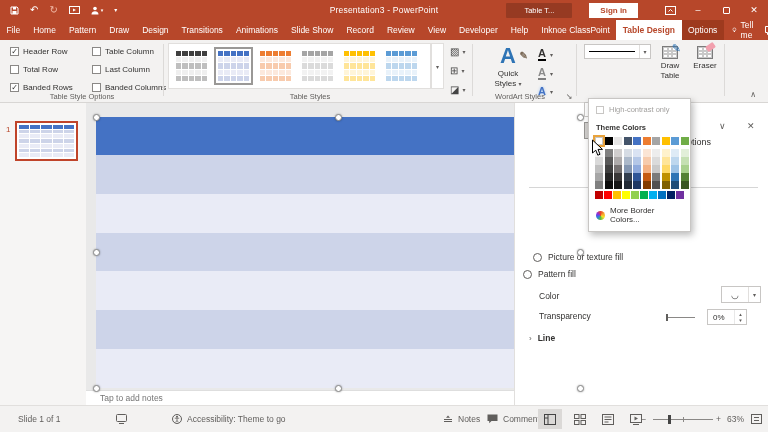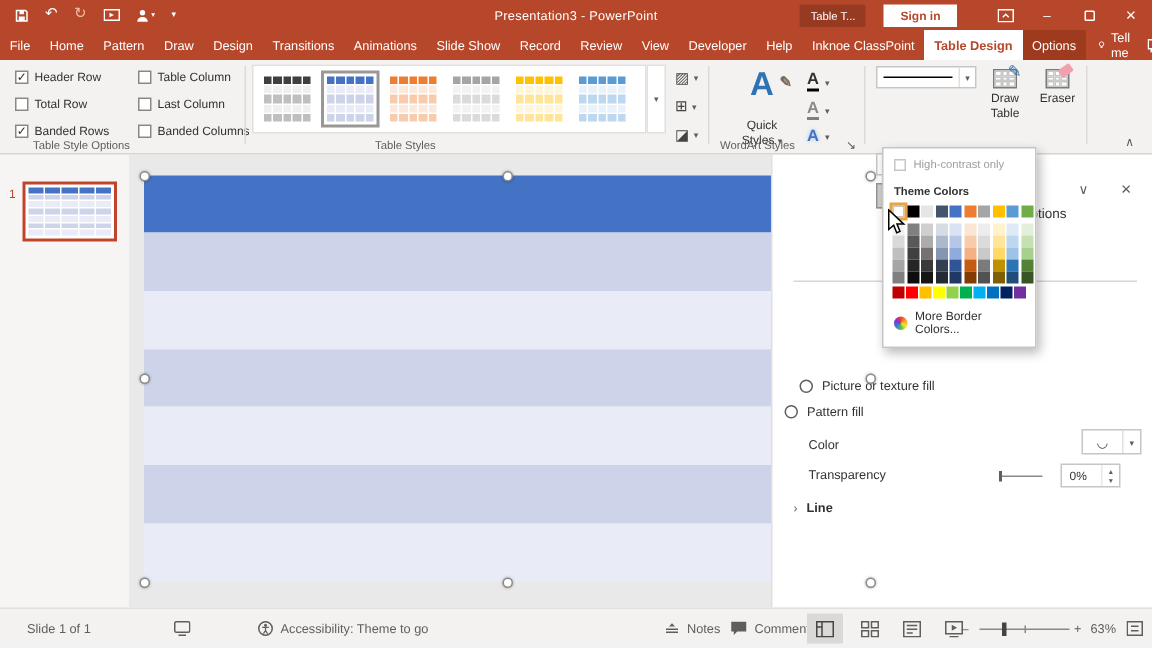--- a/index.html
+++ b/index.html
@@ -5,53 +5,53 @@
   *{box-sizing:border-box;margin:0;padding:0}
   html,body{width:768px;height:432px;overflow:hidden}
   body{font-family:"Liberation Sans",sans-serif;position:relative;background:#fff;-webkit-font-smoothing:antialiased}
 
   
   .titlebar{position:absolute;top:0;left:0;width:768px;height:20px;background:#B7472A;display:flex;align-items:center;color:#fff;z-index:10}
   .qat{display:flex;align-items:center;gap:11px;margin-left:10px;font-size:10px}
   .qat .ic{display:flex;align-items:center;gap:2px;cursor:pointer;line-height:1}
   .tb-title{position:absolute;left:200px;right:200px;text-align:center;font-size:8.5px;letter-spacing:.2px}
   .tb-right{margin-left:auto;display:flex;align-items:center;height:100%}
-  .ctx-badge{background:rgba(0,0,0,.18);font-size:7.5px;padding:3px 7px;border-radius:1px;margin-right:12px}
+  .ctx-badge{background:rgba(0,0,0,.18);font-size:7.5px;padding:3px 18px;border-radius:1px;margin-right:17px}
   .signin{background:#fff;color:#B7472A;font-size:8px;font-weight:bold;padding:3px 11px;margin-right:18px;cursor:pointer}
   .winbtn{width:28px;height:20px;display:flex;align-items:center;justify-content:center;font-size:9px;cursor:pointer}
   .restore-box{width:7px;height:7px;border:1px solid #fff;border-radius:1px}
 
   
   .menubar{position:absolute;top:20px;left:0;width:768px;height:20px;background:#B7472A;display:flex;align-items:stretch;color:#fff;font-size:8.5px;z-index:9}
   .mtab{display:flex;align-items:center;padding:0 6.5px;cursor:pointer;white-space:nowrap}
   .mtab.active{background:#fff;color:#B7472A;font-weight:bold}
   .mtab.contextual{background:#9E3A1E}
   .tellme{display:flex;align-items:center;gap:4px;padding:0 8px;cursor:pointer}
   .bulb{width:8px;height:8px}
   .mb-comment{margin-left:auto;margin-right:10px;display:flex;align-items:center;cursor:pointer}
 
   
   .ribbon{position:absolute;top:40px;left:0;width:768px;height:63px;background:#F3F2F1;border-bottom:1px solid #D8D6D4;z-index:8}
   .gsep{position:absolute;top:4px;height:52px;width:1px;background:#DCDAD8}
-  .glabel{position:absolute;top:52px;font-size:7.5px;color:#605E5C;white-space:nowrap}
+  .glabel{position:absolute;top:52px;font-size:7.5px;color:#605E5C;text-align:center;white-space:nowrap}
   .tso-grid{position:absolute;left:10px;top:7px;display:grid;grid-template-columns:78px auto;row-gap:9px;column-gap:4px}
   .cb{display:flex;align-items:center;gap:4px;font-size:8px;color:#323130;cursor:pointer;white-space:nowrap}
   .cbbox{width:9px;height:9px;border:1px solid #8A8886;background:#fff;font-size:8px;line-height:8px;text-align:center;color:#323130;flex:0 0 9px}
   .gallery{position:absolute;left:168px;top:3px;width:263px;height:46px;background:#fff;border:1px solid #E1DFDD;display:flex;gap:3px;padding:2px 3px;align-items:center}
   .gthumb{flex:0 0 39px;height:38px;background:#fff;border:1px solid #fff;display:flex;flex-direction:column;gap:1px;padding:3px;cursor:pointer}
   .gthumb.selected{border:2px solid #9A9896;padding:2px}
   .mrow{display:flex;gap:1px;flex:1 1 auto}
   .mrow span{flex:1}
   .gmore{position:absolute;left:431px;top:3px;width:13px;height:46px;background:#fff;border:1px solid #E1DFDD;display:flex;align-items:center;justify-content:center;font-size:6px;color:#605E5C;cursor:pointer}
   .minibtn{position:absolute;display:flex;align-items:center;gap:3px;font-size:10px;color:#444;cursor:pointer}
   .minibtn .chv{font-size:6px;color:#605E5C}
   .qs{position:absolute;left:486px;top:5px;width:44px;text-align:center;cursor:pointer}
   .qsA{font-size:22px;font-weight:bold;color:#2E74B5;line-height:22px;position:relative}
   .qsA .pen{position:absolute;font-size:10px;right:2px;bottom:0;color:#7B6A58}
-  .qs .cap{font-size:8px;color:#323130;line-height:1.25;margin-top:12px}
+  .qs .cap{font-size:8px;color:#323130;line-height:1.25;margin-top:2px}
   .wabtn{position:absolute;display:flex;align-items:center;gap:4px;cursor:pointer}
   .waA{font-size:11px;font-weight:bold;line-height:10px}
   .waA u{text-decoration:none;display:block;height:2px;margin-top:1px}
   .combo{position:absolute;background:#fff;border:1px solid #C8C6C4;display:flex;align-items:center;font-size:7.5px;color:#323130}
   .combo .line{flex:1;height:1px;background:#000;margin:0 4px}
   .combo .dd{flex:0 0 11px;align-self:stretch;border-left:1px solid #E1DFDD;display:flex;align-items:center;justify-content:center;font-size:6px;color:#605E5C;cursor:pointer}
   .pencolor{position:absolute;left:584px;top:82px;width:67px;height:17px;background:#D2D0CE;border:1px solid #979593;display:flex;align-items:center;gap:3px;padding:0 4px;font-size:8px;color:#323130;cursor:pointer}
   .penic{position:relative;font-size:9px;line-height:9px}
   .penic:after{content:"";position:absolute;left:0;bottom:-2px;width:9px;height:2px;background:#000}
   .bigbtn{position:absolute;width:30px;text-align:center;font-size:8px;color:#323130;line-height:1.25;cursor:pointer}
@@ -607,20 +607,23 @@
     <div id="handles">
         <div class="hdl" style="left: 7px; top: 11px;"></div>
         <div class="hdl" style="left: 249px; top: 11px;"></div>
         <div class="hdl" style="left: 491px; top: 11px;"></div>
         <div class="hdl" style="left: 7px; top: 146px;"></div>
         <div class="hdl" style="left: 491px; top: 146px;"></div>
         <div class="hdl" style="left: 7px; top: 282px;"></div>
         <div class="hdl" style="left: 249px; top: 282px;"></div>
         <div class="hdl" style="left: 491px; top: 282px;"></div>
       </div>
+    <div class="notesbar">
+        <span>Tap to add notes</span>
+      </div>
   </div>
 
   <div class="pane">
     <span class="topchv">∨</span>
     <span class="closex">✕</span>
     <span class="tabfrag">ptions</span>
     <div class="divider"></div>
 
     <div class="radio" style="left:18px;top:149px">
         <span class="rdot"></span>

